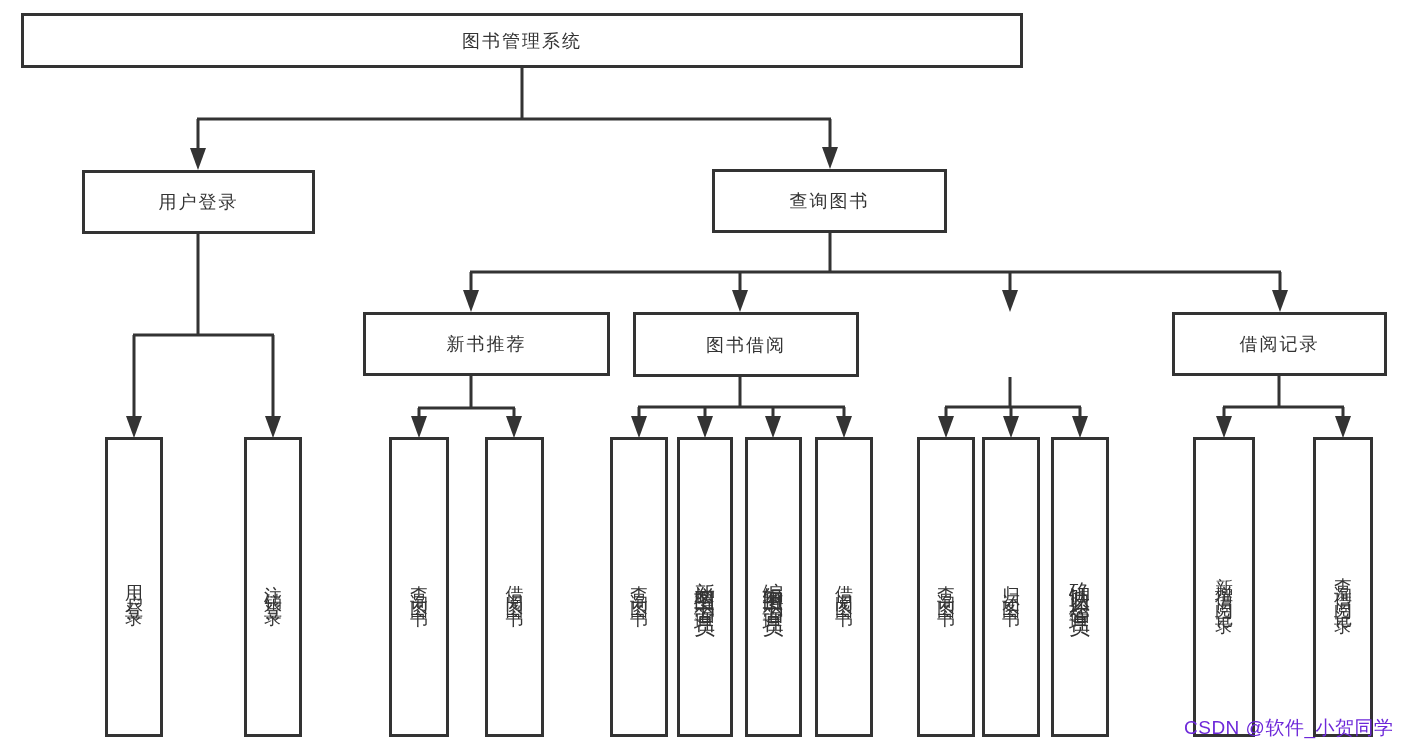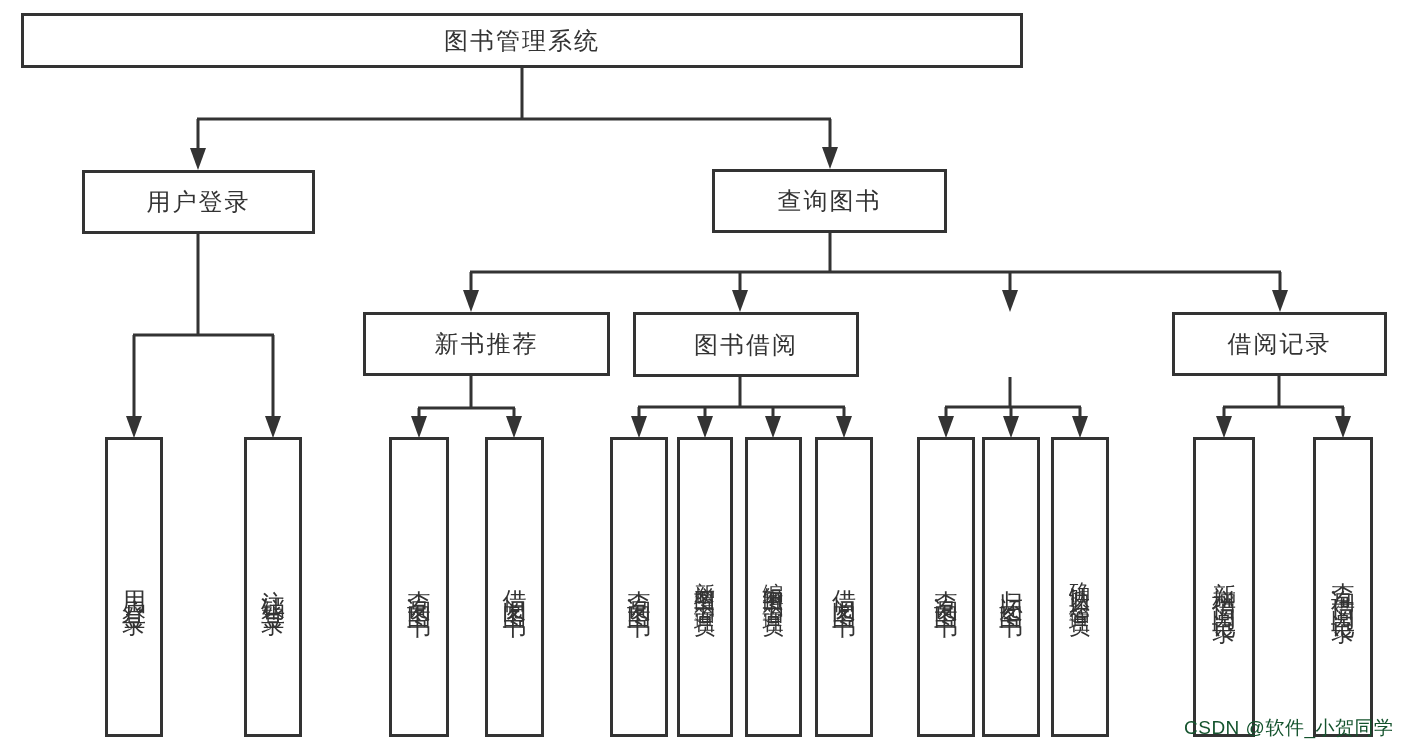--- a/index.html
+++ b/index.html
@@ -4,30 +4,30 @@
 <style>
   html,body{margin:0;padding:0;background:#ffffff;}
   .stage{
     position:relative;width:1405px;height:747px;background:#ffffff;
     font-family:"Liberation Sans","DejaVu Sans",sans-serif;color:#333;overflow:hidden;
   }
   .connectors{position:absolute;left:0;top:0;z-index:1;}
   .node{
     position:absolute;box-sizing:border-box;border:3px solid #333333;background:#ffffff;
     display:flex;align-items:center;justify-content:center;
-    font-size:24px;color:#333333;z-index:2;
+    font-size:18px;color:#333333;z-index:2;
   }
   .node .lbl{letter-spacing:2px;white-space:nowrap;}
   .vnode .lbl{
     writing-mode:vertical-rl;text-orientation:mixed;
     letter-spacing:8px;line-height:1;white-space:normal;
   }
   .watermark{
     position:absolute;left:1184px;top:715px;z-index:5;
-    font-size:19px;color:#14532d;letter-spacing:0.5px;white-space:nowrap;
+    font-size:19px;color:#6d28d9;letter-spacing:0.5px;white-space:nowrap;
   }
 </style>
 </head>
 <body>
 
 <div class="stage">
 
   <svg class="connectors" width="1405" height="747" viewBox="0 0 1405 747">
     <g stroke="#333333" stroke-width="3" fill="none">
       <path d="M522 68 V119 M197 119 H831 M198 119 V156 M830 119 V155"></path>

